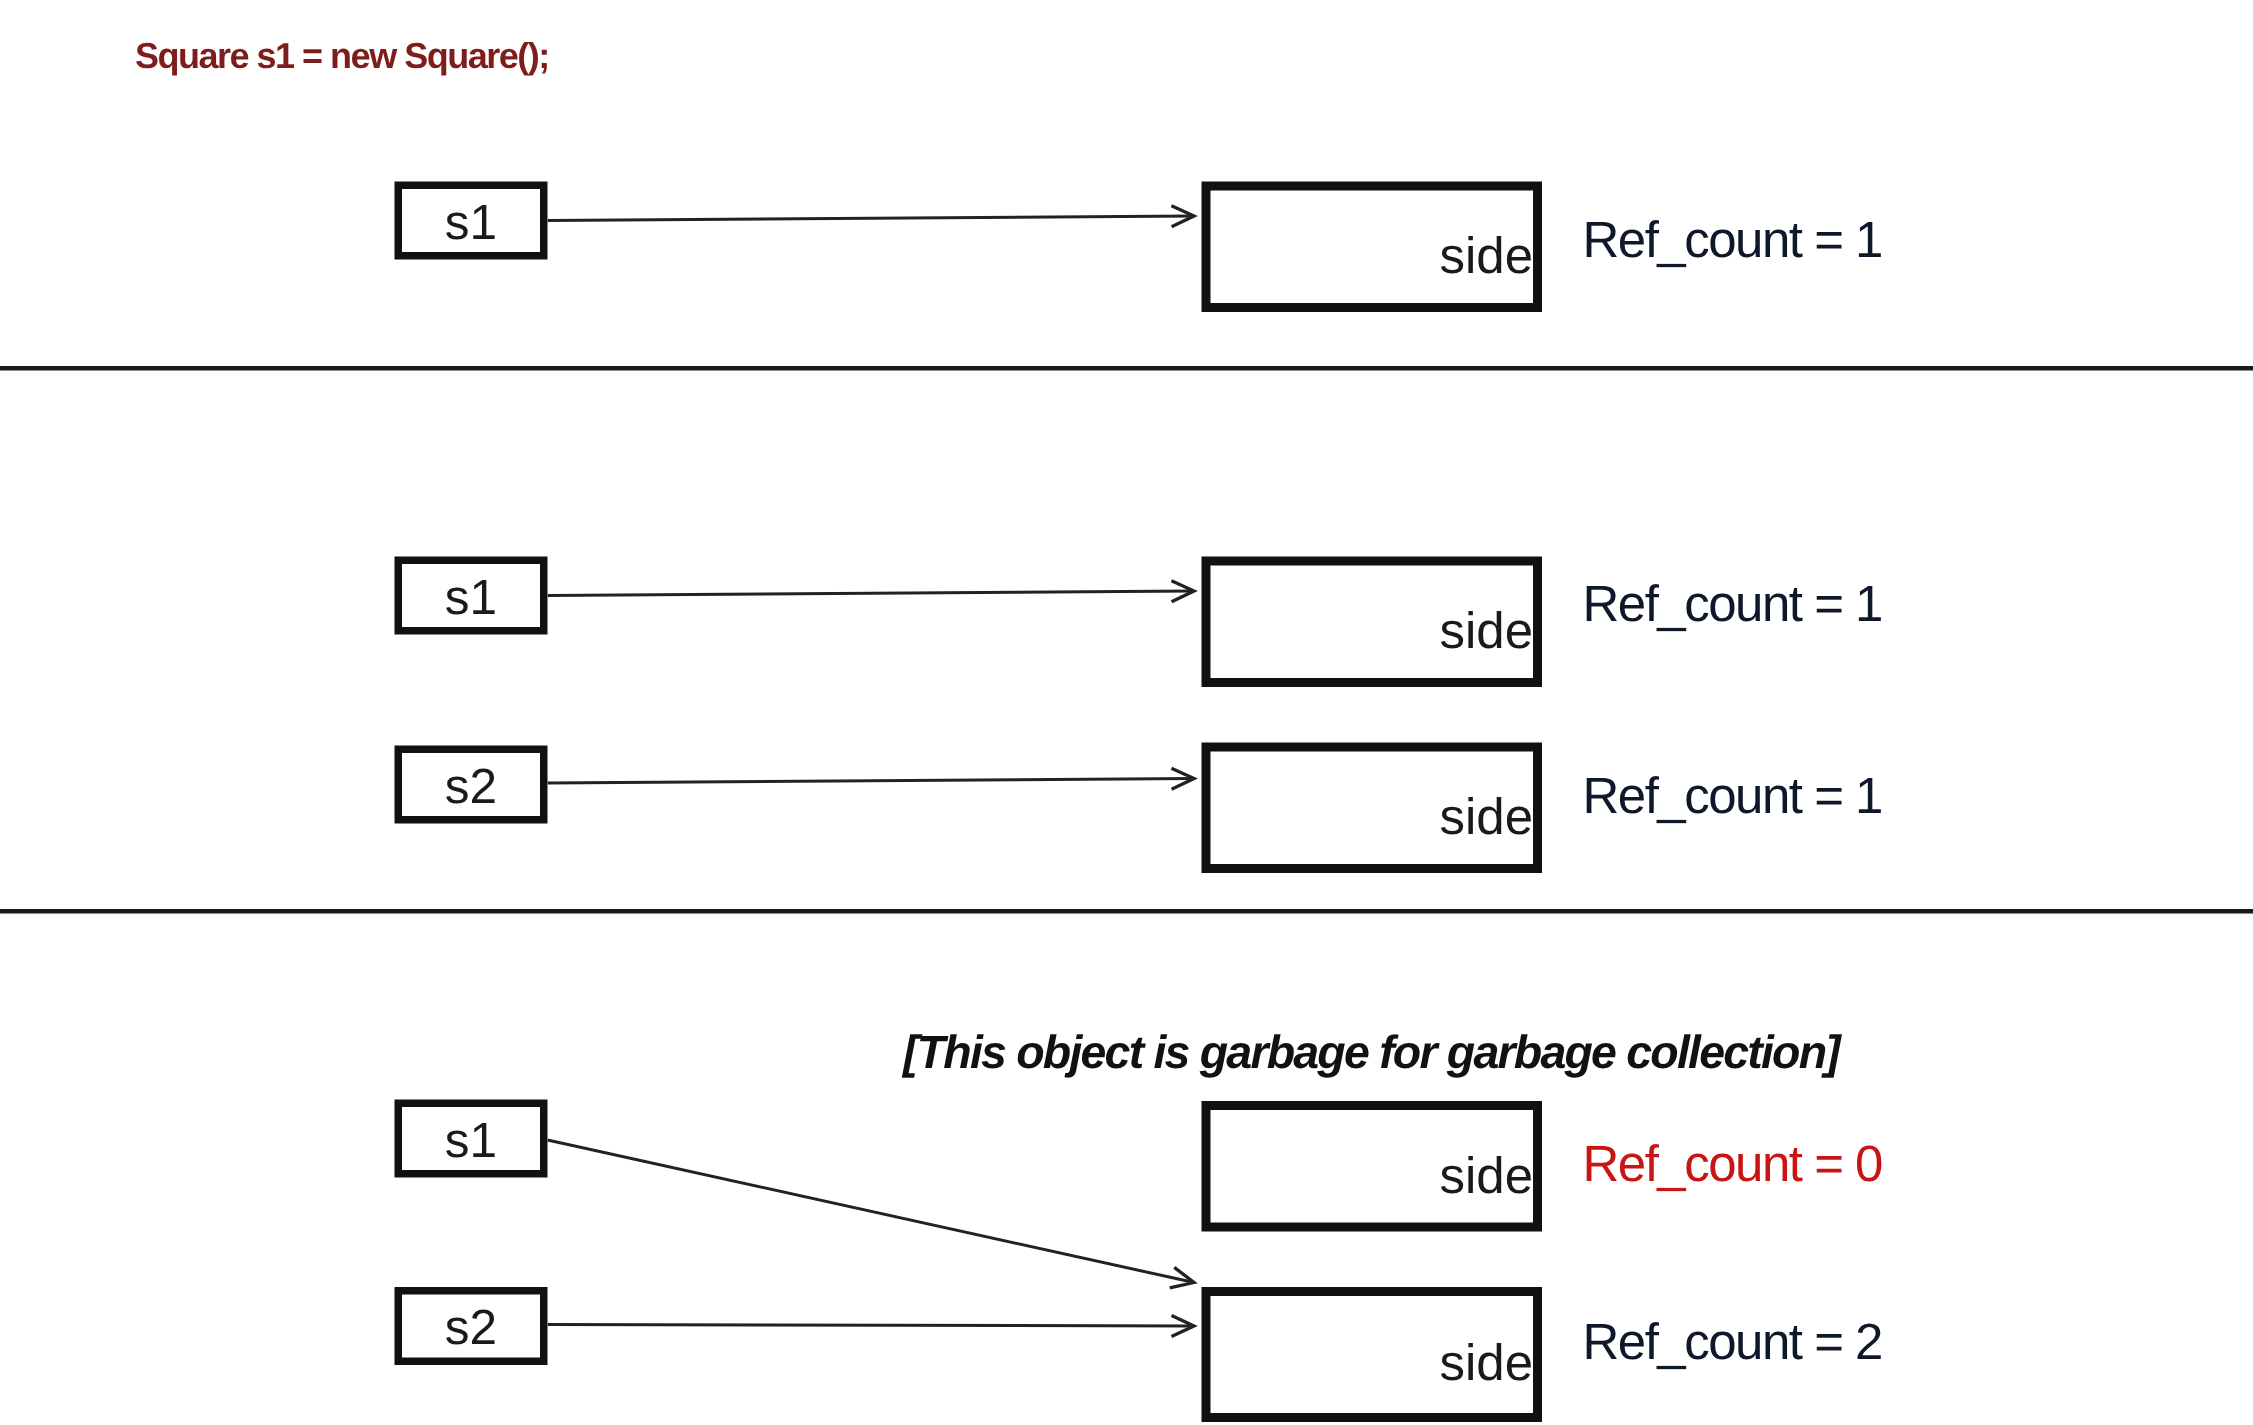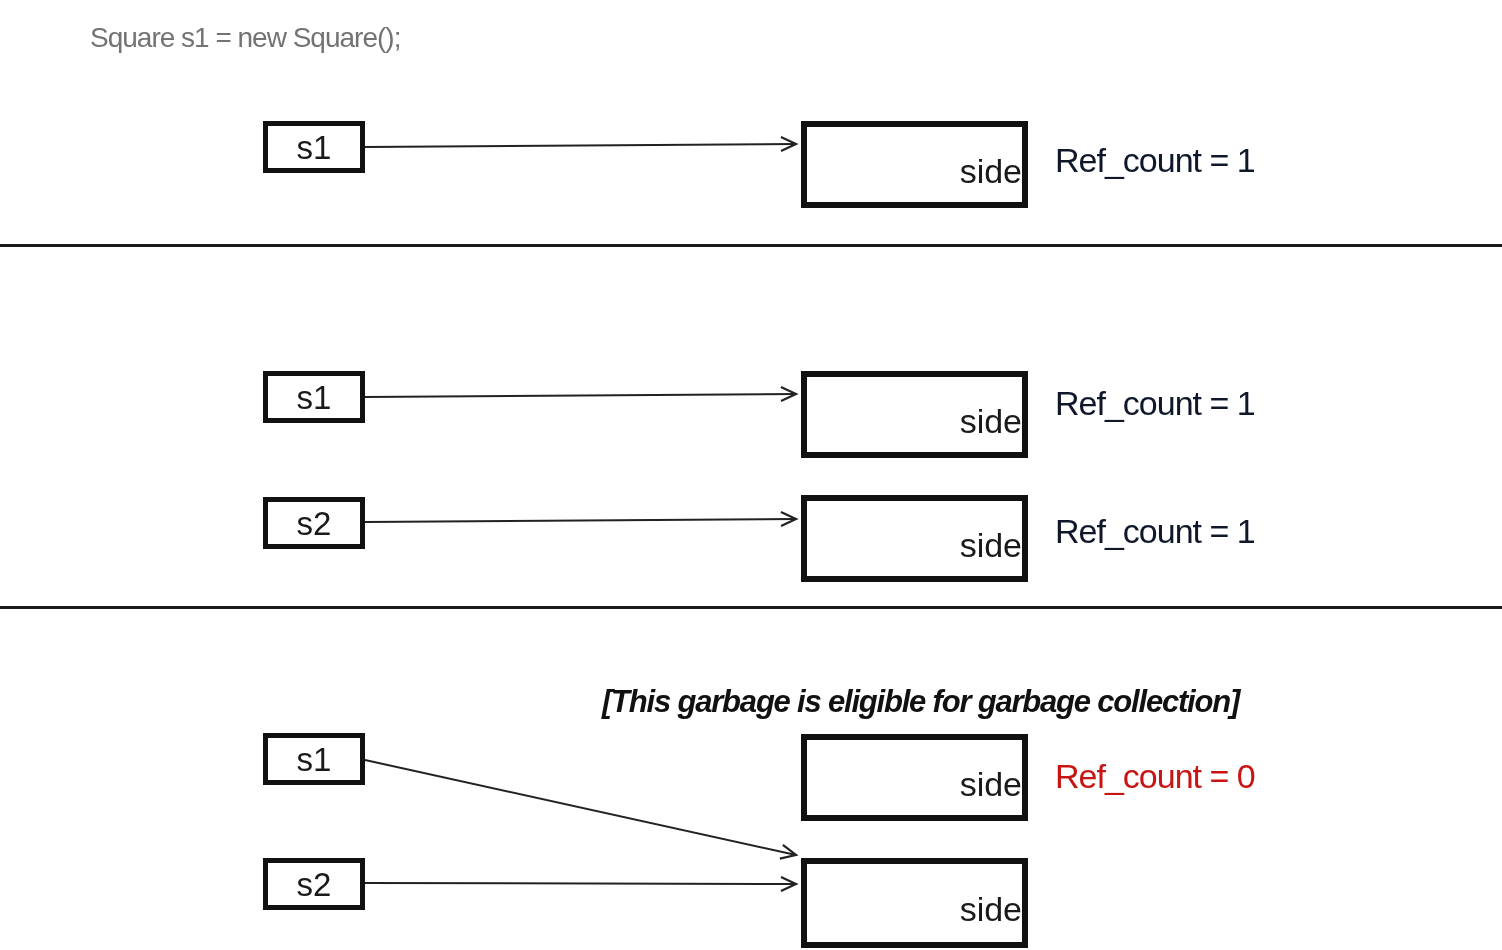--- a/index.html
+++ b/index.html
@@ -7,22 +7,22 @@
     position:relative;
     width:1502px;height:950px;
     background:#fff;
     font-family:"Liberation Sans","DejaVu Sans",sans-serif;
     color:#111;
     overflow:hidden;
   }
   .overlay{position:absolute;left:0;top:0;width:1502px;height:950px;pointer-events:none;}
   .code{
     position:absolute;
-    font-size:28px;font-weight:normal;letter-spacing:-1px;
-    line-height:44px;white-space:pre;color:#737373;
+    font-size:24px;font-weight:bold;letter-spacing:-1px;
+    line-height:44px;white-space:pre;color:#7f1d1d;
   }
   .note{
     position:absolute;
     font-size:31px;font-weight:bold;font-style:italic;letter-spacing:-1.2px;
     line-height:38px;white-space:pre;color:#111;
   }
   .varbox{
     position:absolute;width:102px;height:52px;box-sizing:border-box;
     border:5px solid #111;background:#fff;
     display:flex;align-items:center;justify-content:center;
@@ -86,30 +86,31 @@
   <div class="varbox" style="left:263px;top:497px">
     <span>s2</span>
   </div>
   <div class="objbox" style="left:801px;top:495px">
     <span>side</span>
   </div>
   <div class="ref" style="left:1055px;top:512px">Ref_count = 1</div>
 
   <div class="divider" style="top:606px"></div>
 
-  <div class="note" style="left:602px;top:683px">[This garbage is eligible for garbage collection]</div>
+  <div class="note" style="left:602px;top:683px">[This object is garbage for garbage collection]</div>
 
   <div class="varbox" style="left:263px;top:733px">
     <span>s1</span>
   </div>
   <div class="objbox" style="left:801px;top:734px">
     <span>side</span>
   </div>
   <div class="ref" style="left: 1055px; top: 757px; color: rgb(201, 20, 20);">Ref_count = 0</div>
 
   <div class="varbox" style="left:263px;top:858px">
     <span>s2</span>
   </div>
   <div class="objbox tall" style="left:801px;top:858px">
     <span>side</span>
   </div>
+  <div class="ref" style="left:1055px;top:876px">Ref_count = 2</div>
 
 </div>
 
 </body></html>

